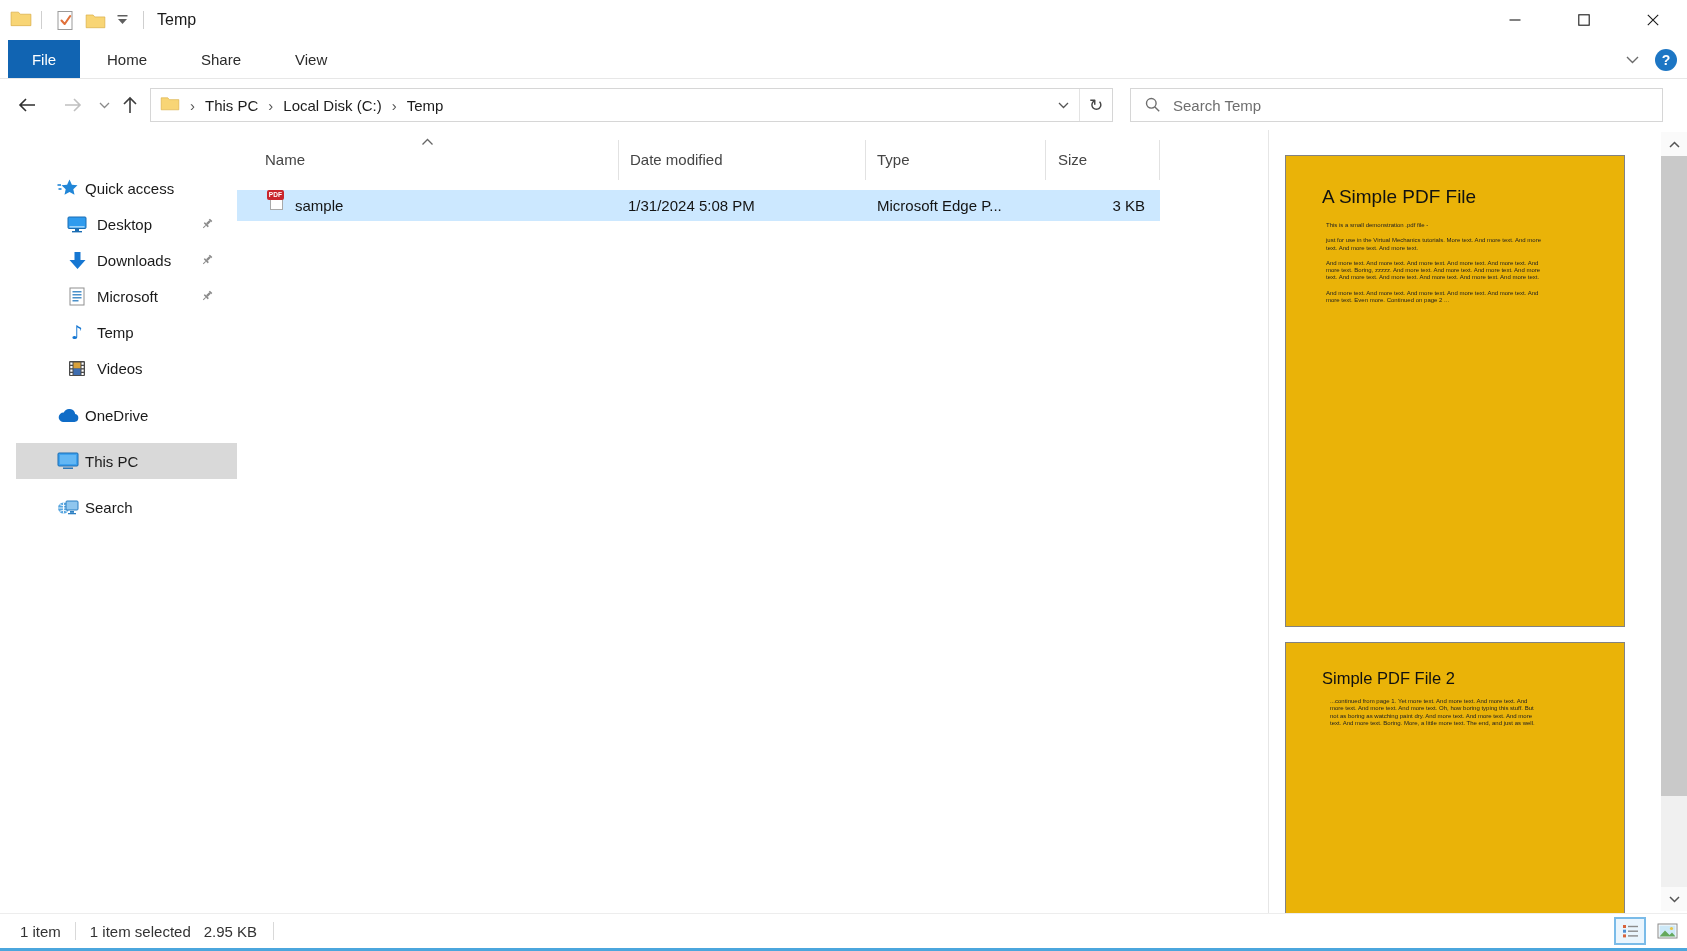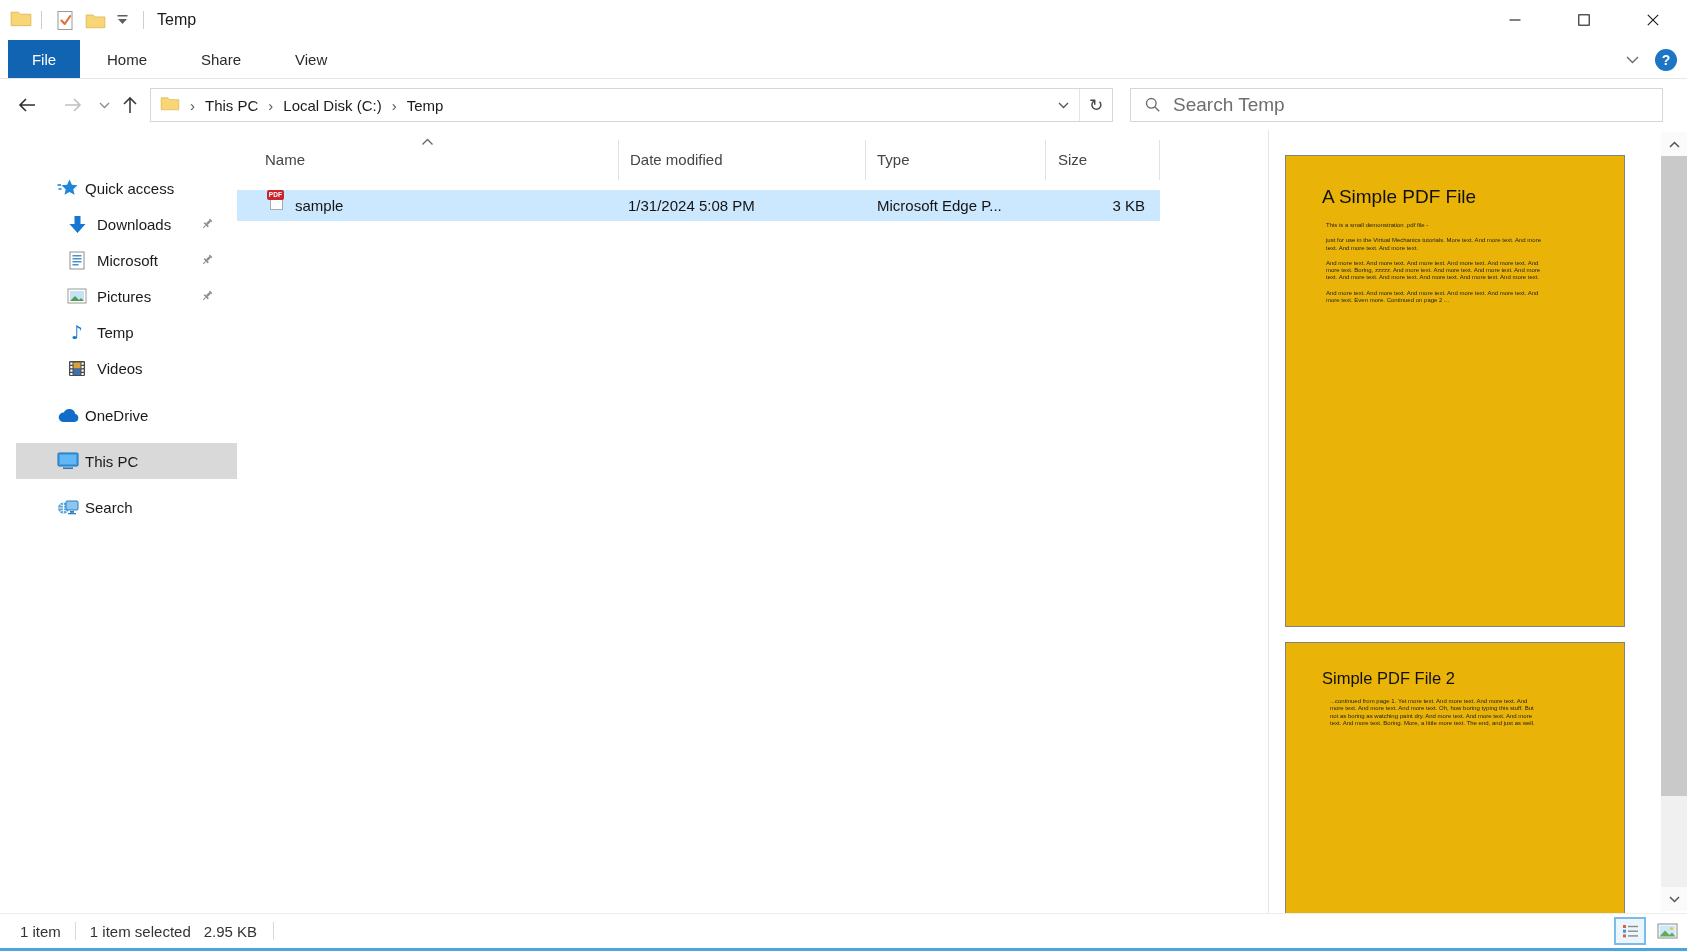--- a/index.html
+++ b/index.html
@@ -36,21 +36,21 @@
   .nav-up{left:116px;width:28px;}
   .address-bar{position:absolute;left:150px;top:8px;width:963px;height:34px;border:1px solid #d6d6d6;background:#fff;display:flex;align-items:center;padding-left:9px;box-sizing:border-box;}
   .crumb{font-size:15px;color:#1c1c1c;}
   .crumb-sep{font-size:15px;color:#555;margin:0 10px;line-height:1;}
   .addr-spacer{flex:1;}
   .addr-btn{width:32px;height:32px;display:flex;align-items:center;justify-content:center;}
   .addr-vdiv{width:1px;height:32px;background:#e3e3e3;}
   .refresh-glyph{font-size:17px;color:#444;}
   .search-box{position:absolute;left:1130px;top:8px;width:533px;height:34px;border:1px solid #d6d6d6;background:#fff;display:flex;align-items:center;box-sizing:border-box;}
   .search-box svg{margin:0 10px 0 14px;}
-  .search-box input{flex:1;border:none;outline:none;font-size:19px;color:#8b5cf6;background:transparent;}
+  .search-box input{flex:1;border:none;outline:none;font-size:15px;color:#8b5cf6;background:transparent;}
   .search-box input::placeholder{color:#6e6e6e;opacity:1;}
 
   
   .main{position:absolute;top:130px;left:0;right:0;height:783px;overflow:hidden;}
 
   
   .sidebar{position:absolute;left:0;top:0;width:237px;height:100%;}
   .side-list{list-style:none;margin:0;padding:40px 0 0 16px;}
   .side-item{height:36px;display:flex;align-items:center;font-size:15px;}
   .side-item .ic{display:flex;align-items:center;justify-content:center;flex:0 0 auto;}
@@ -241,20 +241,41 @@
             <svg width="22" height="20" viewBox="0 0 22 20">
                 <path d="M12.5 1.5 l2.4 5.2 5.6.6 -4.2 3.9 1.2 5.6 -5-2.9 -5 2.9 1.2-5.6 -4.2-3.9 5.6-.6 Z" fill="#2186d7"></path>
                 <line x1="0.5" y1="7" x2="4" y2="7" stroke="#2186d7" stroke-width="1.6"></line>
                 <line x1="1.5" y1="11" x2="4.5" y2="11" stroke="#2186d7" stroke-width="1.6"></line>
               </svg>
           </span>
           <span class="lbl">Quick access</span>
         </li>
         <li class="side-item child">
           <span class="ic">
+            <svg width="20" height="17" viewBox="0 0 20 17">
+                <rect x="1" y="1" width="18" height="11.5" rx="1" fill="#2f9bee" stroke="#1a6db3" stroke-width="1"></rect>
+                <rect x="2.5" y="10" width="15" height="1.6" fill="#9cd1f7"></rect>
+                <rect x="8" y="13" width="4" height="2" fill="#1a6db3"></rect>
+                <rect x="5" y="15" width="10" height="1.4" fill="#1a6db3"></rect>
+              </svg>
+          </span>
+          <span class="lbl">Desktop</span>
+          <span class="pin">
+            <svg width="15" height="15" viewBox="0 0 15 15">
+                <g transform="rotate(45 7.5 7.5)" fill="#8a8a8a">
+                  <rect x="5.8" y="1" width="3.4" height="1.6"></rect>
+                  <rect x="6.4" y="2.6" width="2.2" height="4.4"></rect>
+                  <rect x="4.6" y="7" width="5.8" height="1.6" rx="0.5"></rect>
+                  <rect x="7.1" y="8.6" width="0.9" height="3.6"></rect>
+                </g>
+              </svg>
+          </span>
+        </li>
+        <li class="side-item child">
+          <span class="ic">
             <svg width="19" height="19" viewBox="0 0 19 19">
                 <path d="M6.5 1 h6 v8 h5 l-8 9 -8-9 h5 Z" fill="#1677d2"></path>
               </svg>
           </span>
           <span class="lbl">Downloads</span>
           <span class="pin">
             <svg width="15" height="15" viewBox="0 0 15 15">
                 <g transform="rotate(45 7.5 7.5)" fill="#8a8a8a">
                   <rect x="5.8" y="1" width="3.4" height="1.6"></rect>
                   <rect x="6.4" y="2.6" width="2.2" height="4.4"></rect>
@@ -268,40 +289,20 @@
           <span class="ic">
             <svg width="16" height="19" viewBox="0 0 16 19">
                 <rect x="1" y="1" width="14" height="17" fill="#fff" stroke="#909090" stroke-width="1"></rect>
                 <rect x="3.5" y="4" width="9" height="1.5" fill="#4a90c9"></rect>
                 <rect x="3.5" y="7" width="9" height="1.5" fill="#4a90c9"></rect>
                 <rect x="3.5" y="10" width="9" height="1.5" fill="#4a90c9"></rect>
                 <rect x="3.5" y="13" width="6" height="1.5" fill="#4a90c9"></rect>
               </svg>
           </span>
           <span class="lbl">Microsoft</span>
-          <span class="pin">
-            <svg width="15" height="15" viewBox="0 0 15 15">
-                <g transform="rotate(45 7.5 7.5)" fill="#8a8a8a">
-                  <rect x="5.8" y="1" width="3.4" height="1.6"></rect>
-                  <rect x="6.4" y="2.6" width="2.2" height="4.4"></rect>
-                  <rect x="4.6" y="7" width="5.8" height="1.6" rx="0.5"></rect>
-                  <rect x="7.1" y="8.6" width="0.9" height="3.6"></rect>
-                </g>
-              </svg>
-          </span>
-        </li>
-        <li class="side-item child">
-          <span class="ic">
-            <svg width="20" height="16" viewBox="0 0 20 16">
-                <rect x="1" y="1" width="18" height="14" fill="#fff" stroke="#9a9a9a" stroke-width="1"></rect>
-                <rect x="3" y="3" width="14" height="10" fill="#c5e3f5"></rect>
-                <path d="M3 13 l5-5 4 4 2-2 3 3 Z" fill="#4f9e4f"></path>
-              </svg>
-          </span>
-          <span class="lbl">Pictures</span>
           <span class="pin">
             <svg width="15" height="15" viewBox="0 0 15 15">
                 <g transform="rotate(45 7.5 7.5)" fill="#8a8a8a">
                   <rect x="5.8" y="1" width="3.4" height="1.6"></rect>
                   <rect x="6.4" y="2.6" width="2.2" height="4.4"></rect>
                   <rect x="4.6" y="7" width="5.8" height="1.6" rx="0.5"></rect>
                   <rect x="7.1" y="8.6" width="0.9" height="3.6"></rect>
                 </g>
               </svg>
           </span>

